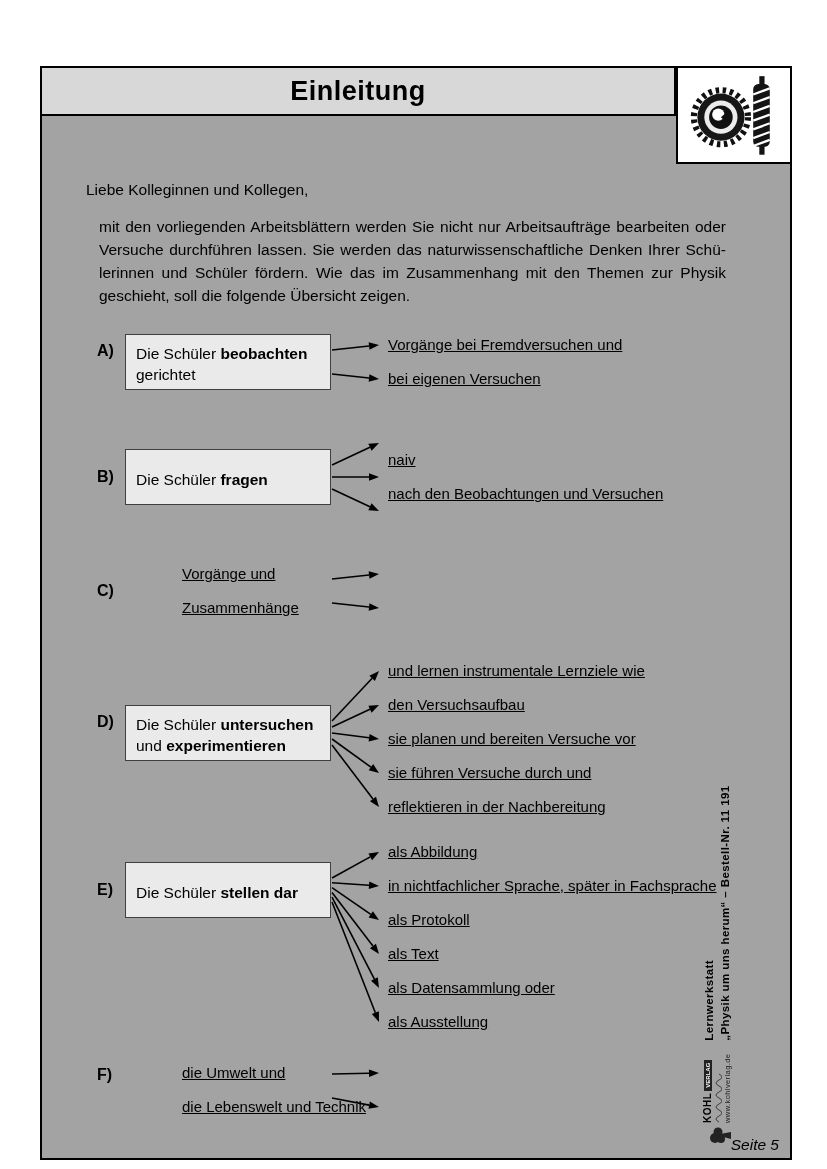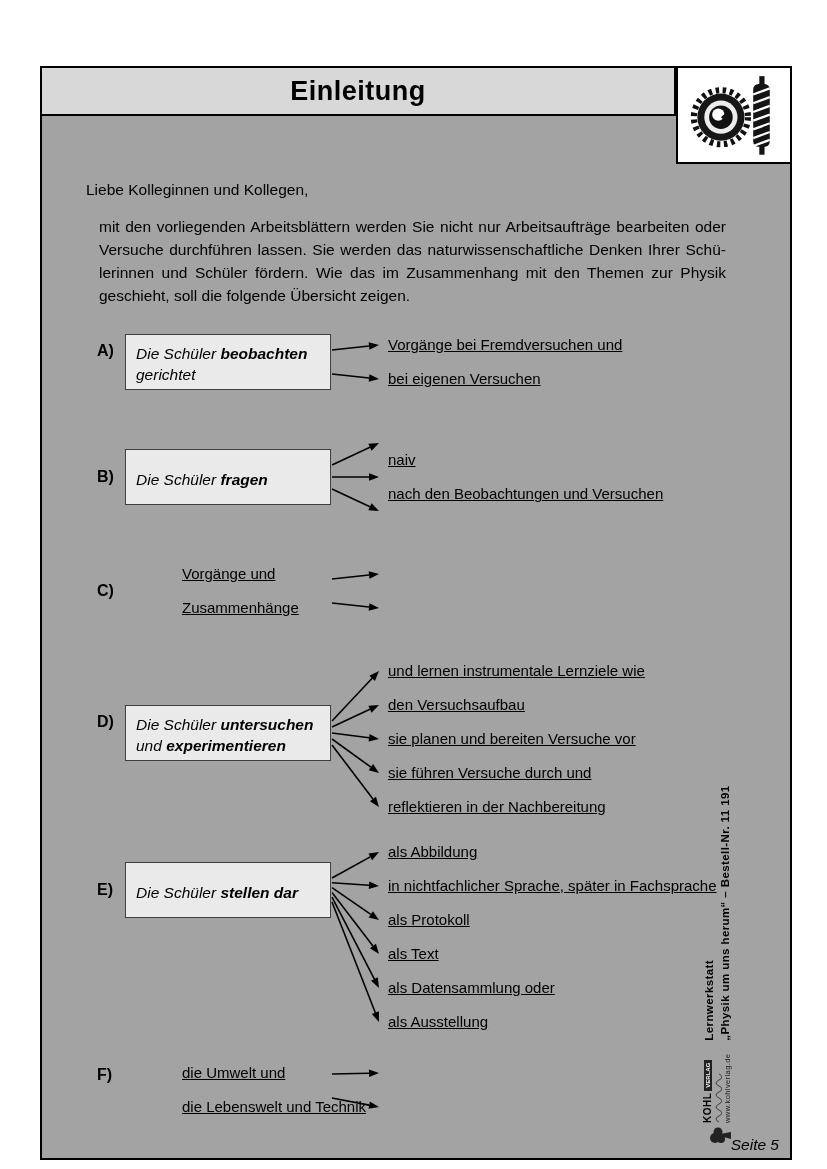--- a/index.html
+++ b/index.html
@@ -27,21 +27,21 @@
   
   .section{position:absolute;left:55px;right:8px;display:flex;align-items:center;}
   .sec-0{top:267px;height:54px}
   .sec-1{top:365px;height:88px}
   .sec-2{top:496px;height:54px}
   .sec-3{top:593px;height:156px}
   .sec-4{top:774px;height:190px}
   .sec-5{top:995px;height:54px}
   .slabel{width:28px;flex:0 0 28px;font-weight:bold;font-size:16px;}
   .dbox{flex:0 0 206px;width:206px;height:56px;background:#eaeaea;border:1.5px solid #3f3f3f;
-        box-sizing:border-box;display:flex;align-items:center;padding:4px 6px 0 10px;font-style:italic;}
+        box-sizing:border-box;display:flex;align-items:center;padding:4px 6px 0 10px;}
   .boxtext{font-size:15.5px;line-height:21px;}
   .items{margin-left:57px;height:100%;display:flex;flex-direction:column;justify-content:center;text-decoration:underline;}
   .ditem{height:20px;line-height:20px;margin:7px 0;font-size:15px;white-space:nowrap;}
   .sec-3 .dbox{transform:translateY(-6px)}
   .sec-4 .dbox{transform:translateY(-47px)}
   .sec-5 .dbox{transform:translateY(-4px)}
   .sec-0 .slabel{transform:translateY(-11px)}
   .sec-3 .slabel{transform:translateY(-17px)}
   .sec-4 .slabel{transform:translateY(-47px)}
   .sec-5 .slabel{transform:translateY(-15px)}

